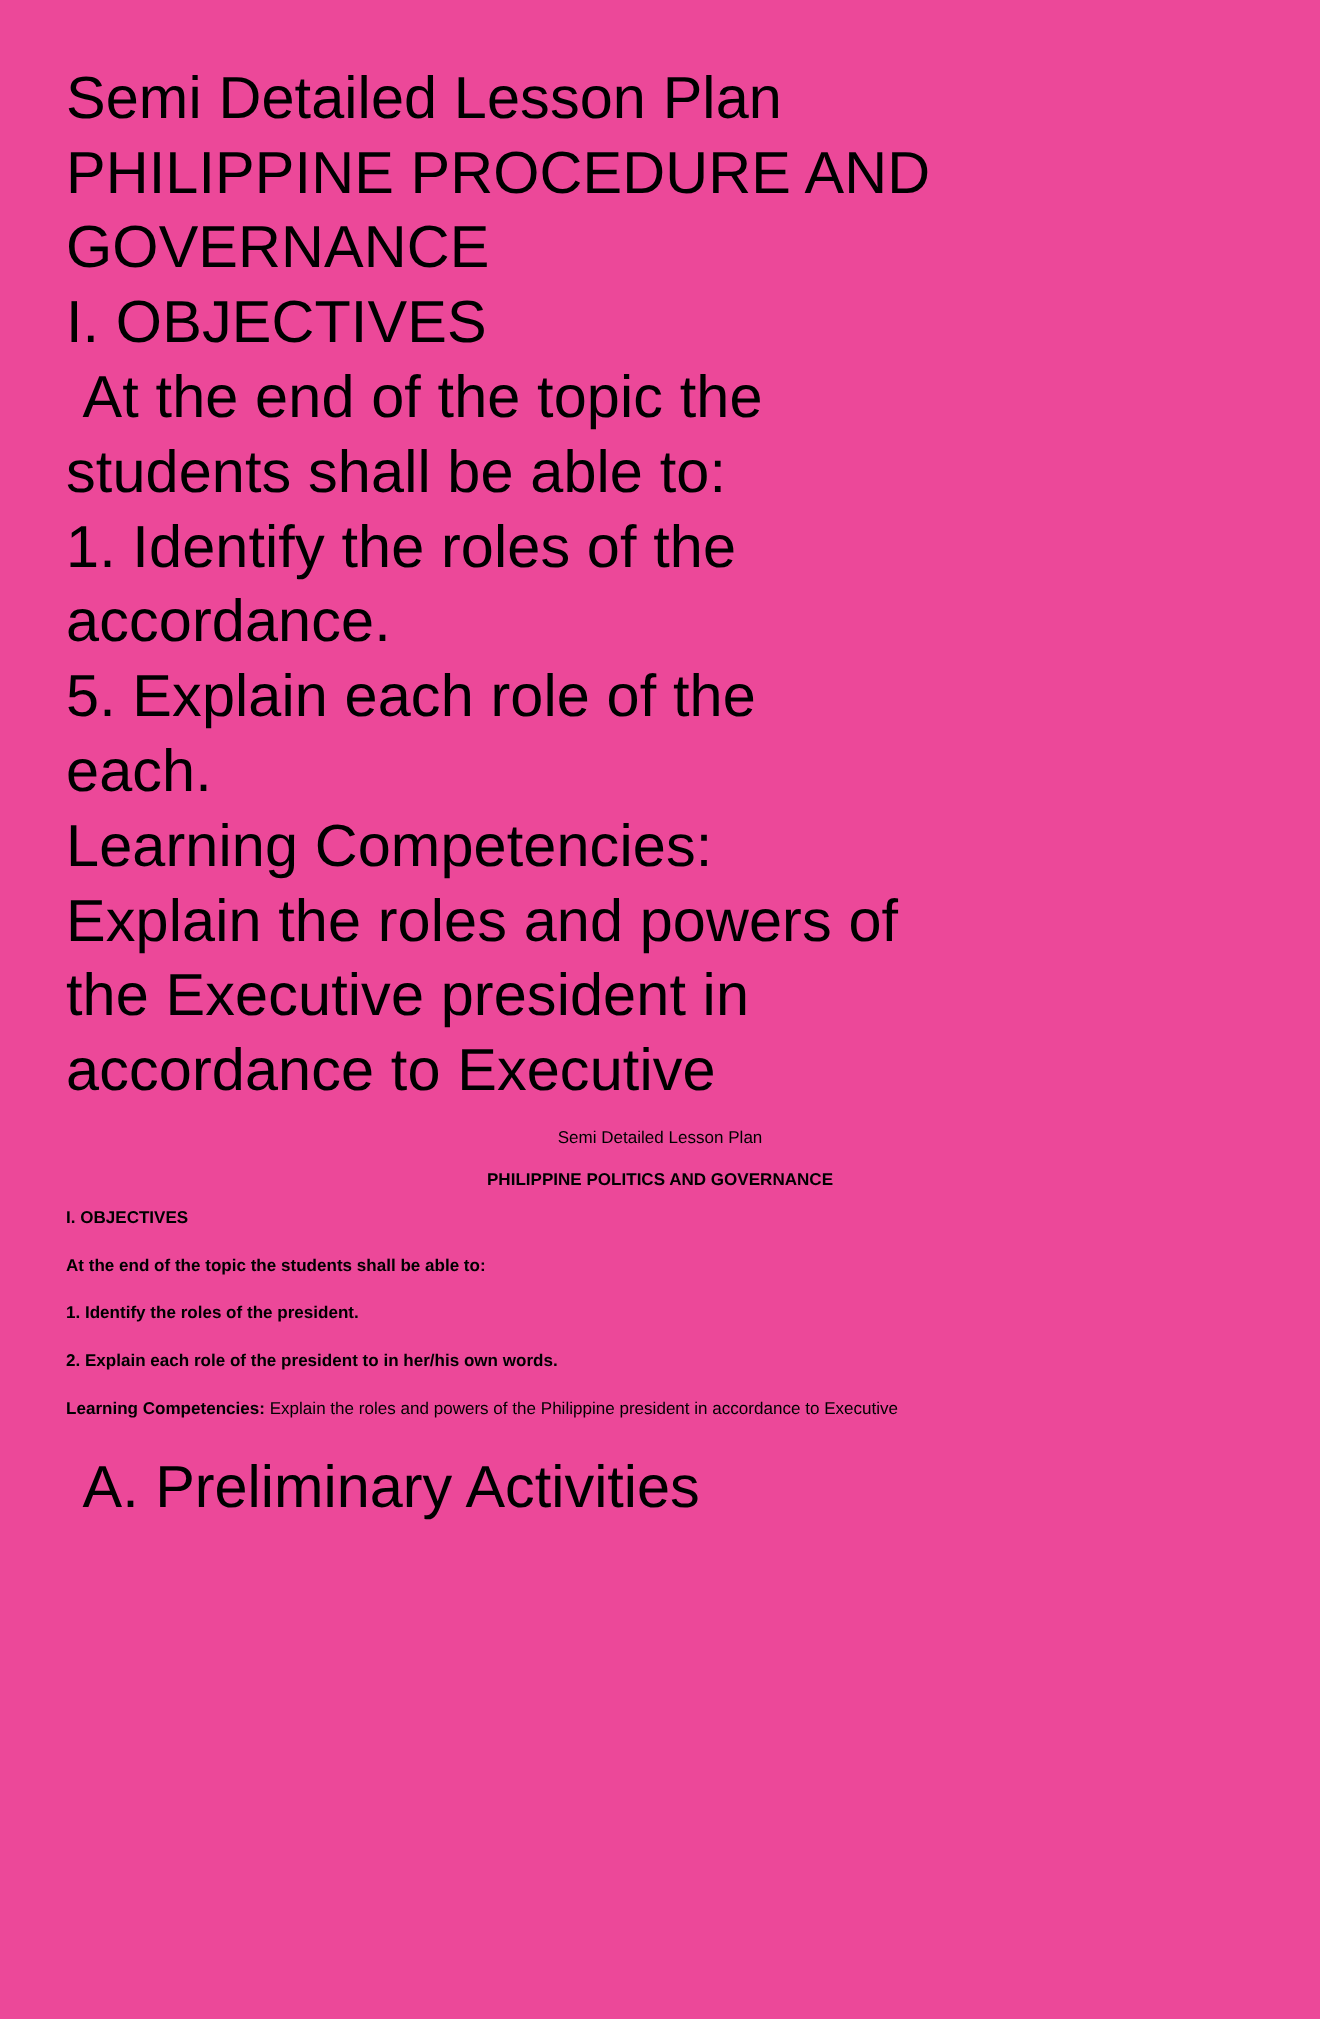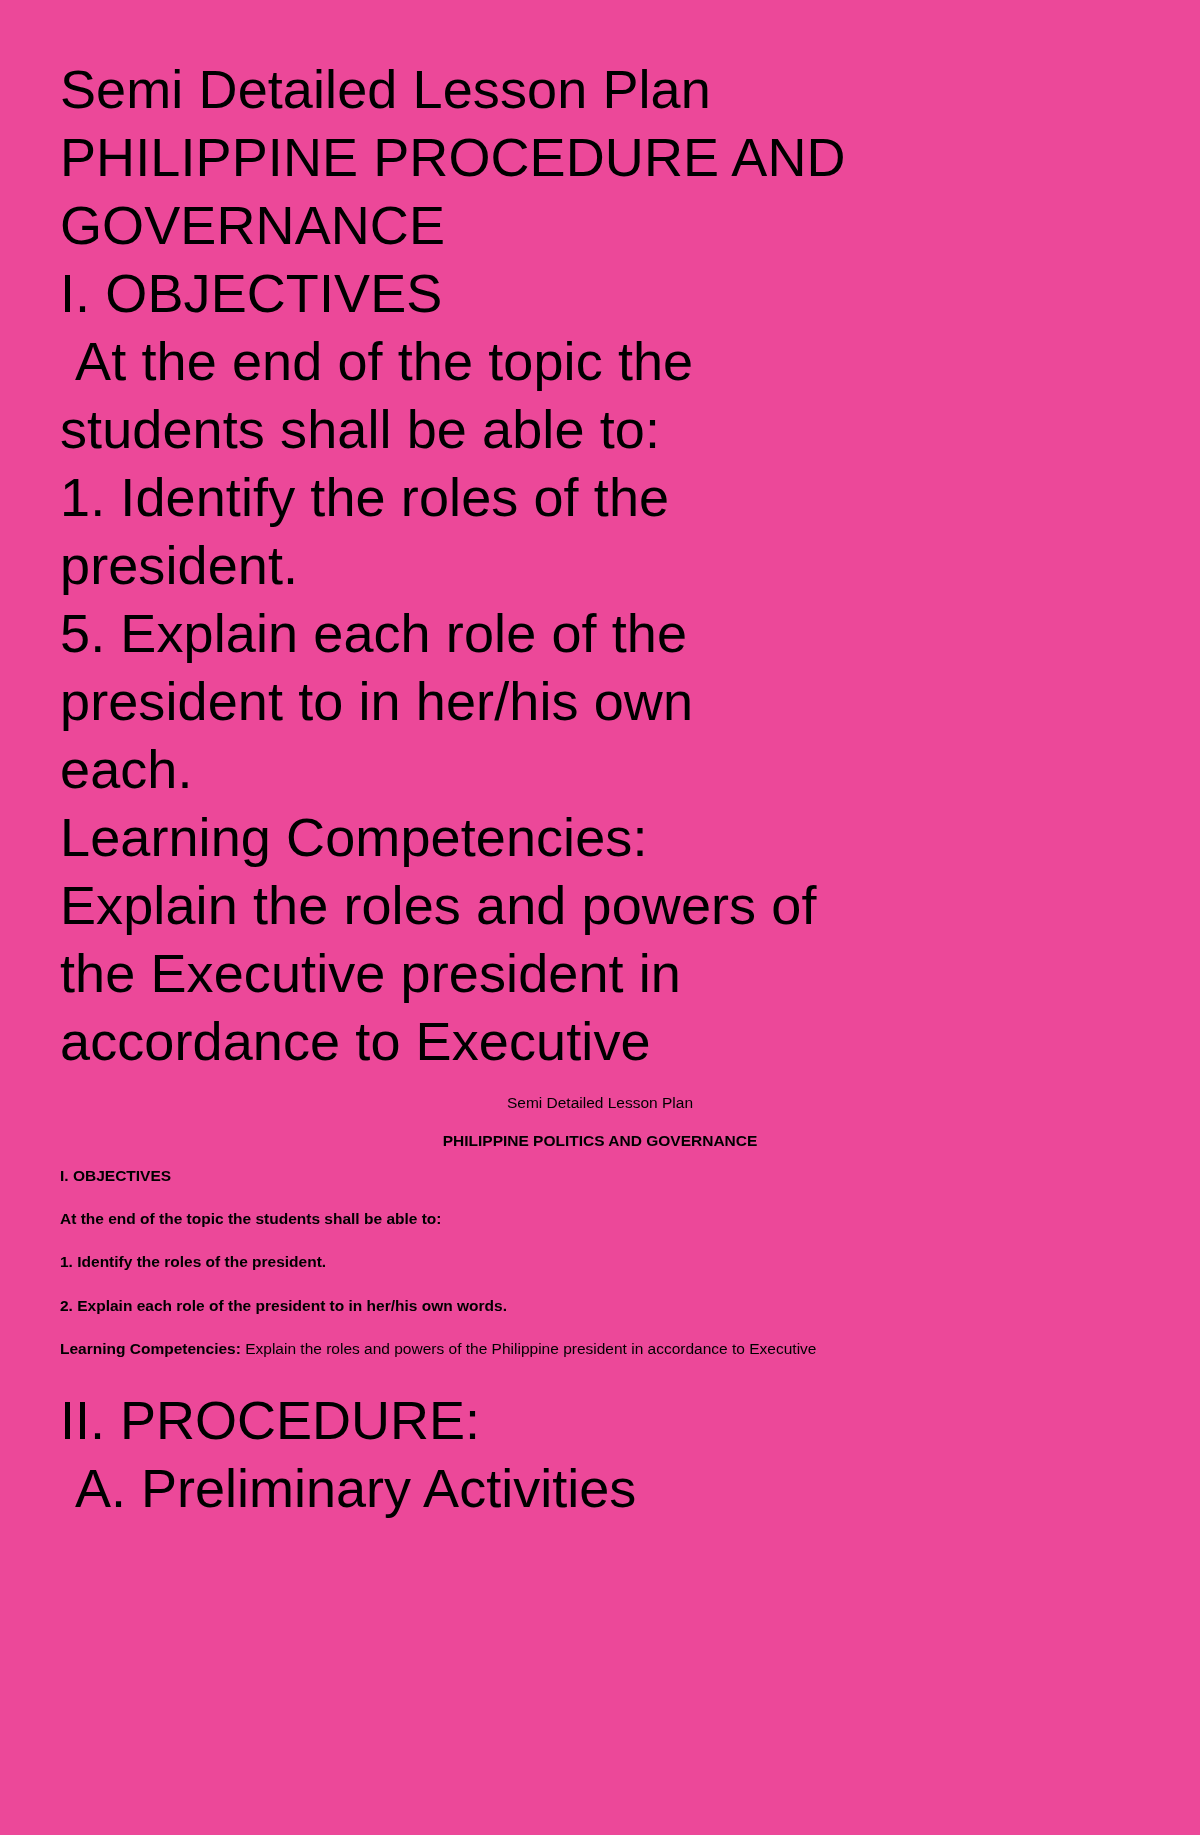--- a/index.html
+++ b/index.html
@@ -79,38 +79,36 @@
 <div class="page">
 
   <div class="big-block">
     <div class="big-line">Semi Detailed Lesson Plan</div>
     <div class="big-line">PHILIPPINE PROCEDURE AND</div>
     <div class="big-line">GOVERNANCE</div>
     <div class="big-line">I. OBJECTIVES</div>
     <div class="big-line"> At the end of the topic the</div>
     <div class="big-line">students shall be able to:</div>
     <div class="big-line">1. Identify the roles of the</div>
-    <div class="big-line">president.</div>
+    <div class="big-line">accordance.</div>
     <div class="big-line">5. Explain each role of the</div>
-    <div class="big-line">president to in her/his own</div>
     <div class="big-line">each.</div>
     <div class="big-line">Learning Competencies:</div>
     <div class="big-line">Explain the roles and powers of</div>
     <div class="big-line">the Executive president in</div>
     <div class="big-line">accordance to Executive</div>
   </div>
 
   <div class="small-block">
     <p class="small-center">Semi Detailed Lesson Plan</p>
     <p class="small-center second">PHILIPPINE POLITICS AND GOVERNANCE</p>
     <p class="small-line bold">I. OBJECTIVES</p>
     <p class="small-line bold"> At the end of the topic the students shall be able to:</p>
     <p class="small-line bold">1. Identify the roles of the president.</p>
     <p class="small-line bold">2. Explain each role of the president to in her/his own words.</p>
     <p class="small-line last"><b>Learning Competencies:</b><span> Explain the roles and powers of the Philippine president in accordance to Executive</span></p>
   </div>
 
   <div class="bottom-block">
-    <div class="bottom-line">II. PROCEDURE:</div>
     <div class="bottom-line"> A. Preliminary Activities</div>
   </div>
 
 </div>
 
 </body></html>

